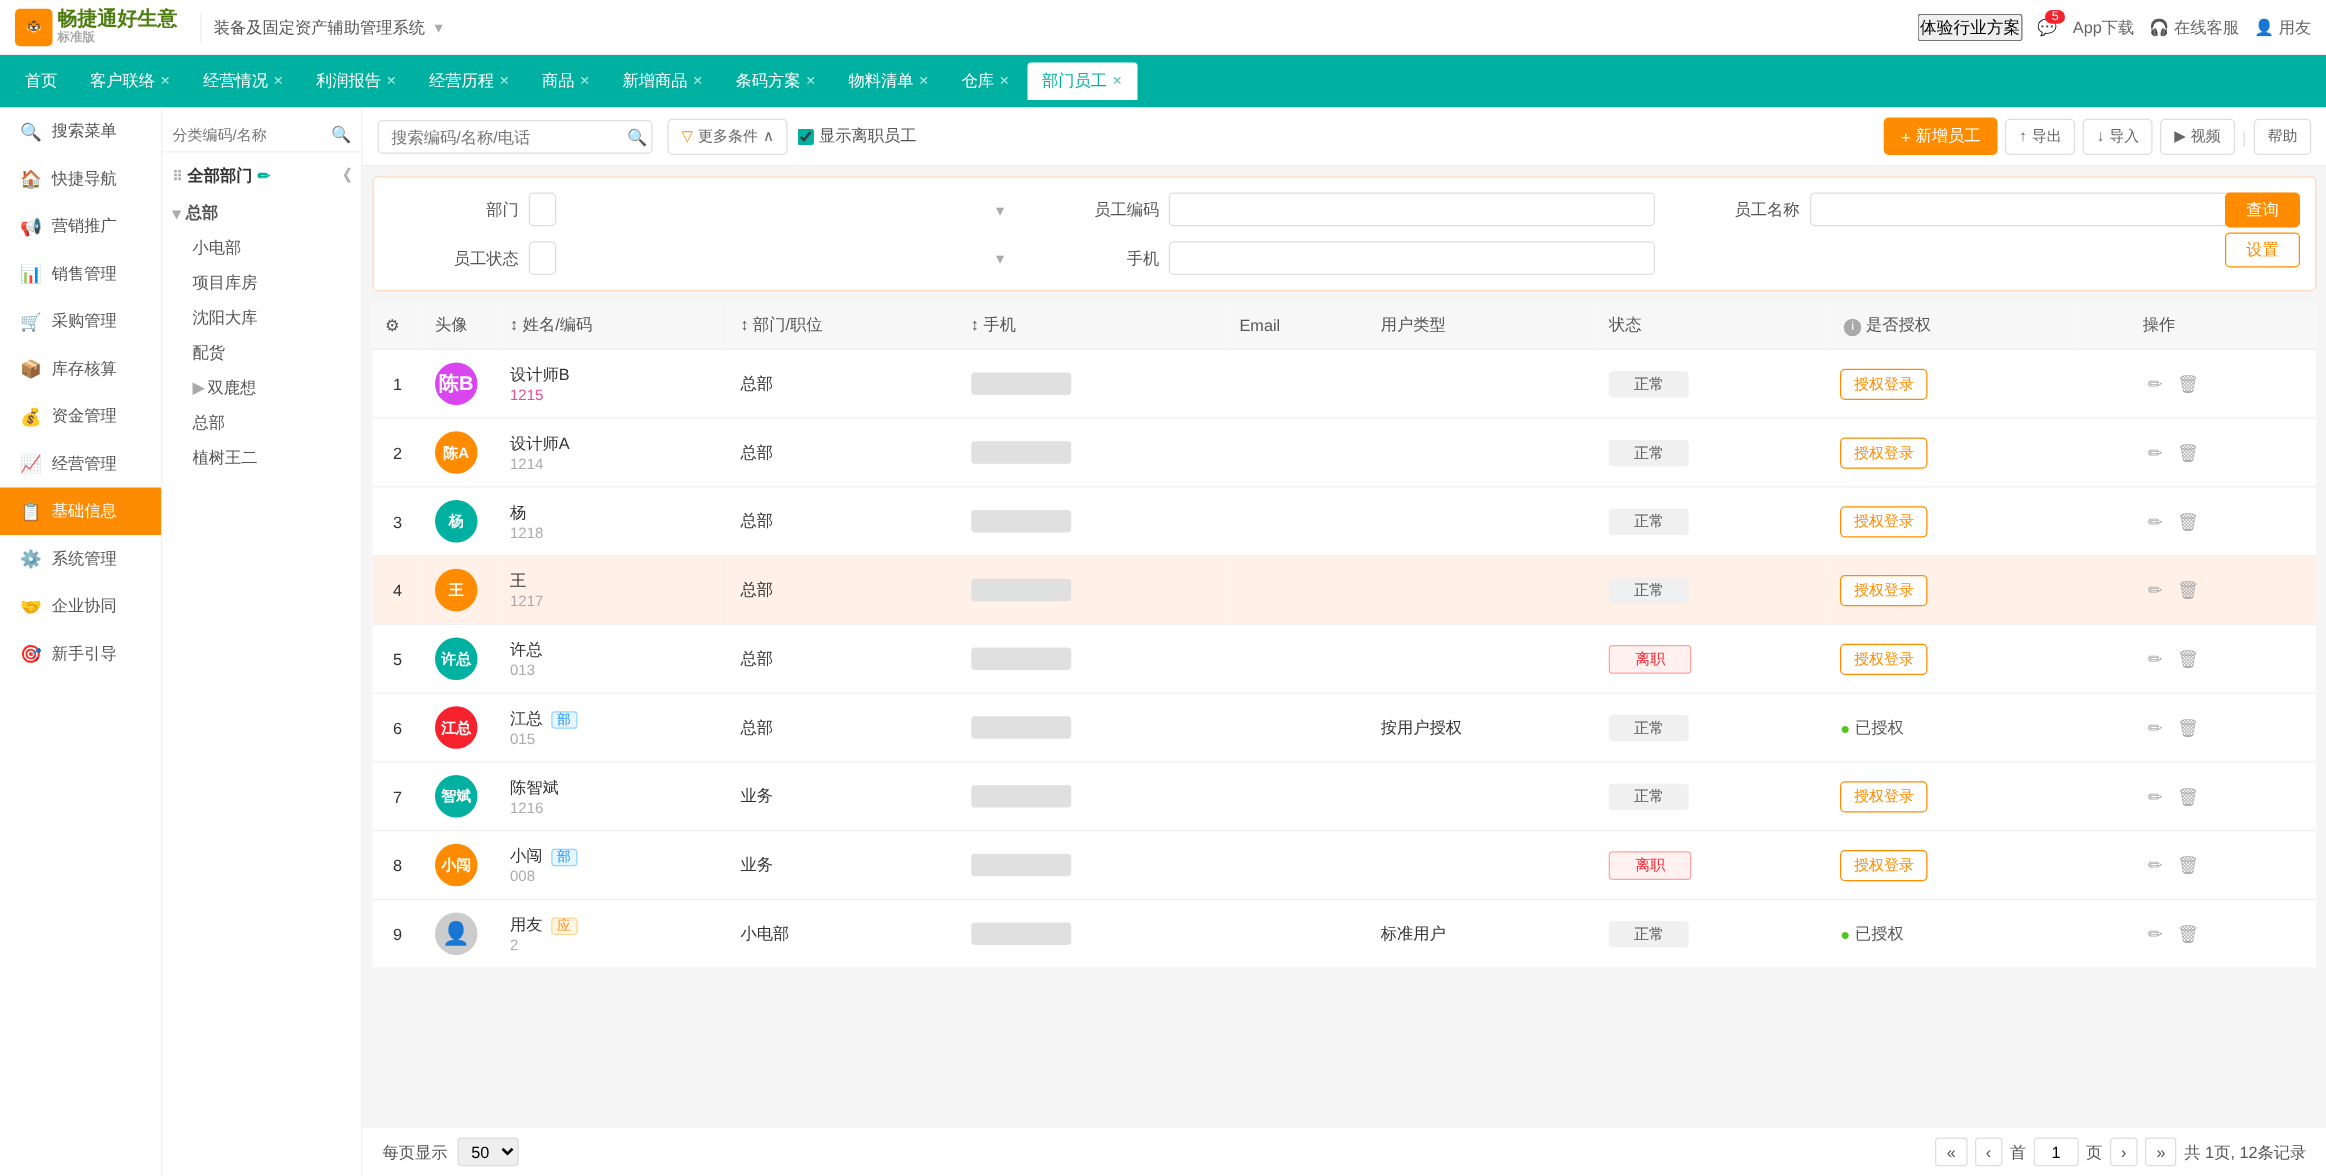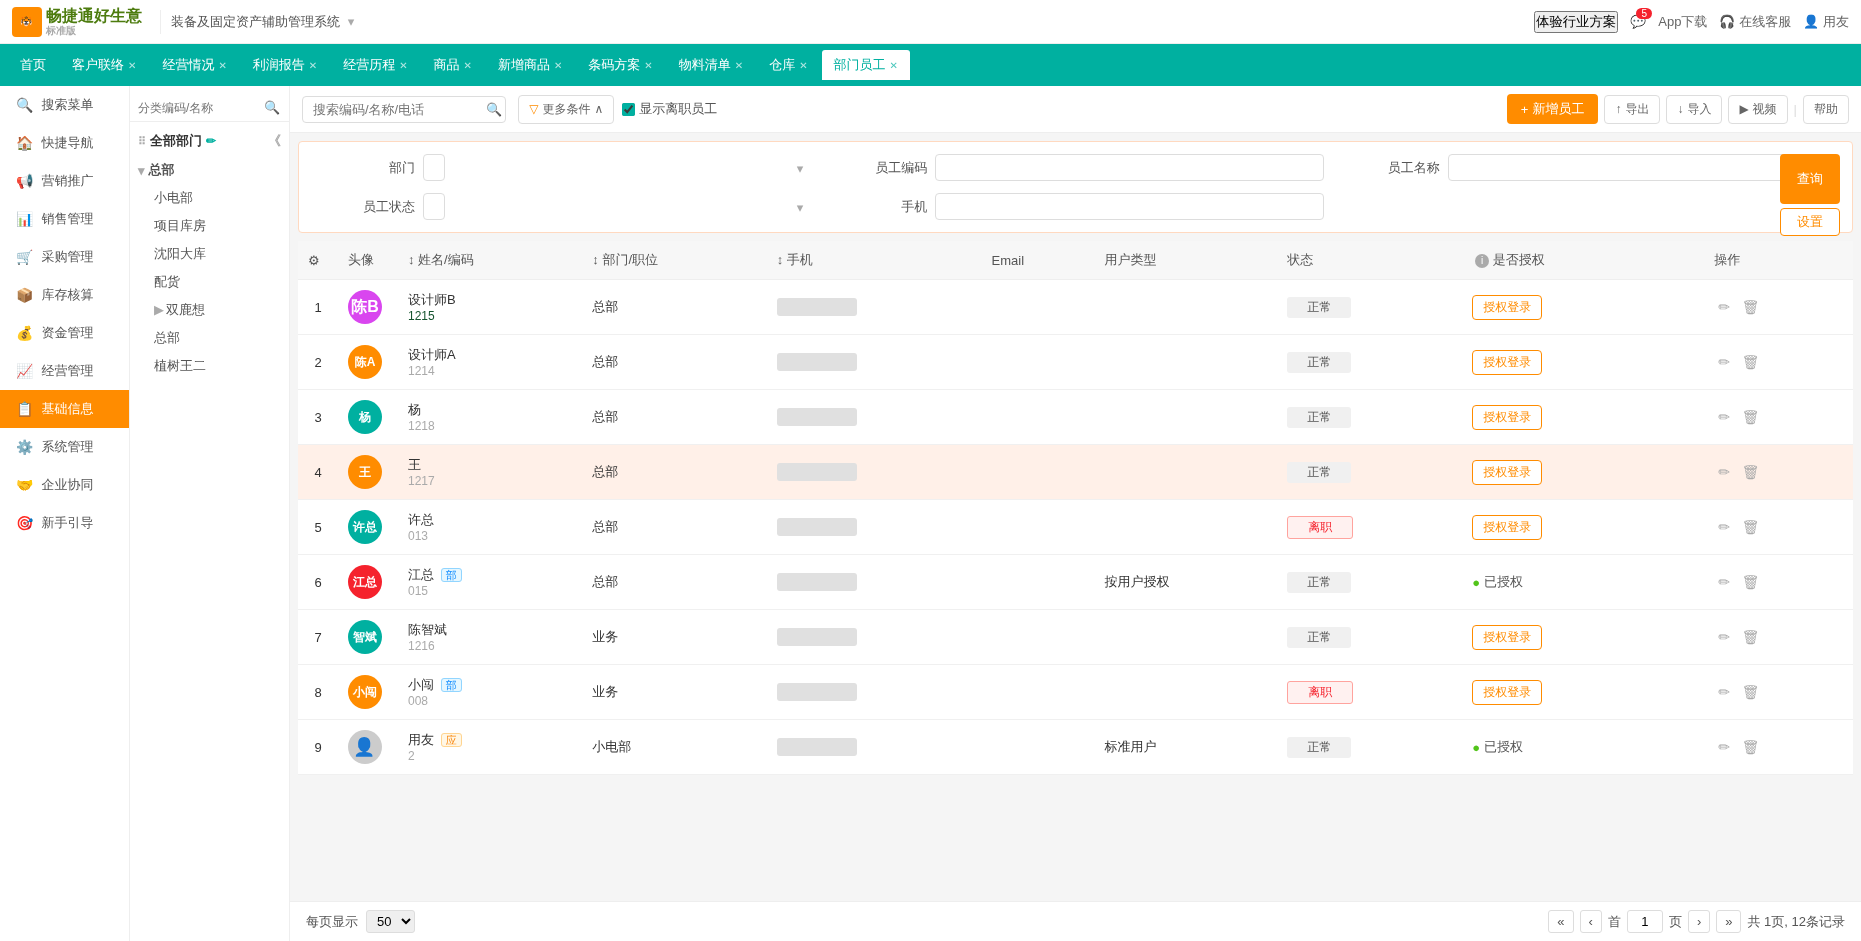--- a/index.html
+++ b/index.html
@@ -38,38 +38,38 @@
     .tree-header .icon-grid { color: #aaa; margin-right: 4px; font-size: 11px; }
     .tree-header .edit-icon { color: #00b0a0; margin-left: 4px; cursor: pointer; font-size: 12px; }
     .tree-header .collapse-icon { margin-left: auto; color: #aaa; cursor: pointer; }
     .tree-parent { padding: 5px 8px 5px 8px; font-size: 13px; color: #555; cursor: pointer; display: flex; align-items: center; font-weight: bold; }
     .tree-child { padding: 5px 8px 5px 24px; font-size: 13px; color: #555; cursor: pointer; }
 
     
     .main-content { flex: 1; display: flex; flex-direction: column; overflow: hidden; background: #f5f5f5; }
     
     .toolbar { background: #fff; padding: 8px 12px; display: flex; align-items: center; gap: 8px; border-bottom: 1px solid #eee; }
-    .search-input { border: 1px solid #ddd; border-radius: 4px; padding: 5px 10px; font-size: 13px; width: 204px; outline: none; }
+    .search-input { border: 1px solid #ddd; border-radius: 4px; padding: 5px 10px; font-size: 13px; width: 220px; outline: none; }
     .btn-filter { border: 1px solid #ddd; border-radius: 4px; padding: 5px 10px; background: #fff; font-size: 12px; color: #666; cursor: pointer; display: flex; align-items: center; gap: 4px; }
     .checkbox-label { display: flex; align-items: center; gap: 4px; font-size: 13px; color: #555; cursor: pointer; }
     .checkbox-label input { accent-color: #00b0a0; }
     .toolbar-right { margin-left: auto; display: flex; align-items: center; gap: 6px; }
     .btn-add { background: #ff8c00; color: #fff; border: none; border-radius: 4px; padding: 6px 14px; font-size: 13px; cursor: pointer; display: flex; align-items: center; gap: 4px; }
     .btn-outline { border: 1px solid #ddd; border-radius: 4px; padding: 5px 10px; background: #fff; font-size: 12px; color: #666; cursor: pointer; display: flex; align-items: center; gap: 4px; }
 
     
     .filter-form { background: #fff; padding: 12px 16px; border: 1px solid #ffd9c0; border-radius: 4px; margin: 8px; display: grid; grid-template-columns: 1fr 1fr 1fr; gap: 12px 16px; align-items: center; position: relative; }
     .form-group { display: flex; align-items: center; gap: 8px; margin-left: 40px; }
     .form-label { color: #555; font-size: 13px; white-space: nowrap; min-width: 60px; text-align: right; }
     .form-control { border: 1px solid #ddd; border-radius: 4px; padding: 5px 10px; font-size: 13px; flex: 1; outline: none; }
     .form-select { border: 1px solid #ddd; border-radius: 4px; padding: 5px 10px; font-size: 13px; flex: 1; background: #fff; cursor: pointer; appearance: none; position: relative; }
     .select-wrapper { position: relative; flex: 1; }
     .select-wrapper::after { content: '▾'; position: absolute; right: 8px; top: 50%; transform: translateY(-50%); color: #aaa; pointer-events: none; }
     .filter-actions { position: absolute; right: 12px; top: 12px; display: flex; flex-direction: column; gap: 4px; }
-    .btn-query { background: #ff8c00; color: #fff; border: none; border-radius: 4px; padding: 16px 16px; font-size: 13px; cursor: pointer; }
+    .btn-query { background: #ff8c00; color: #fff; border: none; border-radius: 4px; padding: 5px 16px; font-size: 13px; cursor: pointer; }
     .btn-set { background: #fff; color: #ff8c00; border: 1px solid #ff8c00; border-radius: 4px; padding: 4px 16px; font-size: 13px; cursor: pointer; }
 
     
     .table-wrapper { flex: 1; overflow: auto; padding: 0 8px 8px; }
     table { width: 100%; background: #fff; border-collapse: collapse; font-size: 13px; }
     thead tr { background: #f7f7f7; }
     th { padding: 10px 10px; text-align: left; font-weight: normal; color: #555; border-bottom: 1px solid #eee; white-space: nowrap; }
     td { padding: 10px 10px; border-bottom: 1px solid #f0f0f0; color: #333; }
     tr.highlighted { background: #fff0e8; }
     .avatar { width: 34px; height: 34px; border-radius: 50%; display: flex; align-items: center; justify-content: center; color: #fff; font-size: 13px; font-weight: bold; }
@@ -310,21 +310,21 @@
           </tr>
         </thead>
         <tbody id="employee-tbody">
         <tr>
     <td style="text-align:center">1</td>
     <td>
       <div class="avatar" style="background:#d946ef;font-size:16px">陈B</div>
     </td>
     <td>
       <div>设计师B</div>
-      <div style="color:#14532d;font-size:12px">1215</div>
+      <div style="color:#ec4899;font-size:12px">1215</div>
     </td>
     <td>总部</td>
     <td><span style="background:#e0e0e0;color:transparent;border-radius:3px;display:inline-block;min-width:80px;height:18px">&nbsp;&nbsp;&nbsp;&nbsp;&nbsp;&nbsp;&nbsp;&nbsp;</span></td>
     <td></td>
     <td></td>
     <td><span class="status-badge status-normal">正常</span></td>
     <td><button class="btn-auth">授权登录</button></td>
     <td></td>
     <td>
       <button class="op-btn">✏</button>

